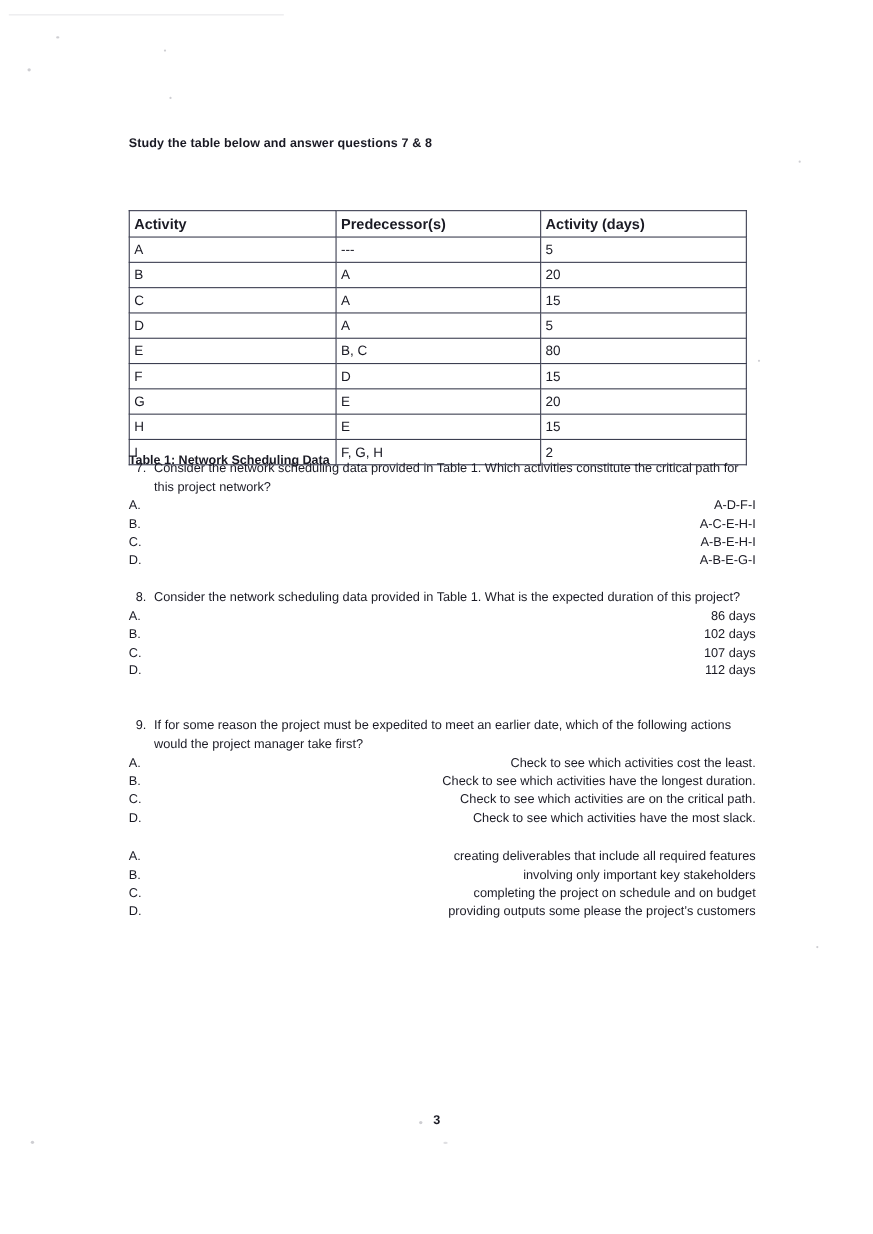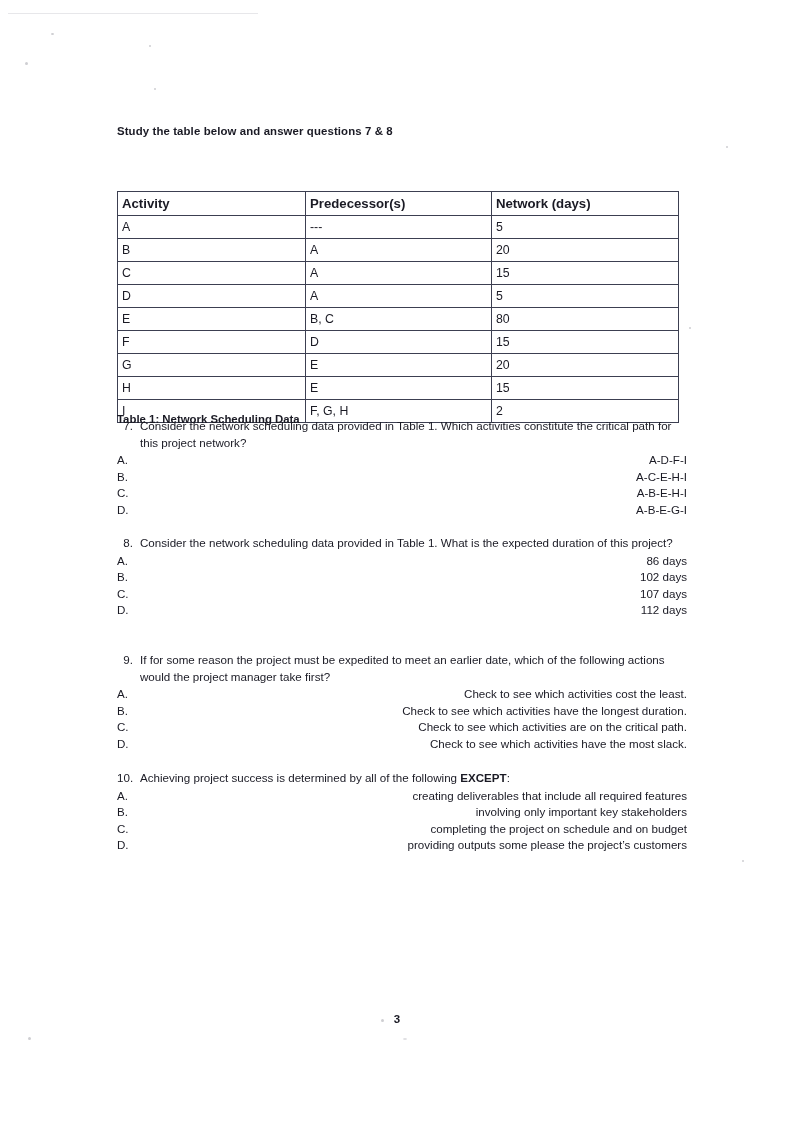--- a/index.html
+++ b/index.html
@@ -173,21 +173,21 @@
   <table class="sched">
     <colgroup>
       <col class="c1">
         <col class="c2">
         <col class="c3">
     </colgroup>
     <thead>
       <tr>
         <th>Activity</th>
         <th>Predecessor(s)</th>
-        <th>Network (days)</th>
+        <th>Activity (days)</th>
       </tr>
     </thead>
     <tbody>
       <tr>
         <td>A</td>
         <td>---</td>
         <td>5</td>
       </tr>
       <tr>
         <td>B</td>
@@ -303,24 +303,20 @@
         <span class="opttext">Check to see which activities are on the critical path.</span>
       </div>
       <div class="opt">
         <span class="optletter">D.</span>
         <span class="opttext">Check to see which activities have the most slack.</span>
       </div>
     </div>
   </div>
 
   <div class="qblock" id="q10">
-    <div class="qstem">
-      <span class="qnum wide">10.</span>
-      <span class="qtext"><span>Achieving project success is determined by all of the following </span><span class="except">EXCEPT</span><span>:</span></span>
-    </div>
     <div class="opts">
       <div class="opt">
         <span class="optletter">A.</span>
         <span class="opttext">creating deliverables that include all required features</span>
       </div>
       <div class="opt">
         <span class="optletter">B.</span>
         <span class="opttext">involving only important key stakeholders</span>
       </div>
       <div class="opt">

